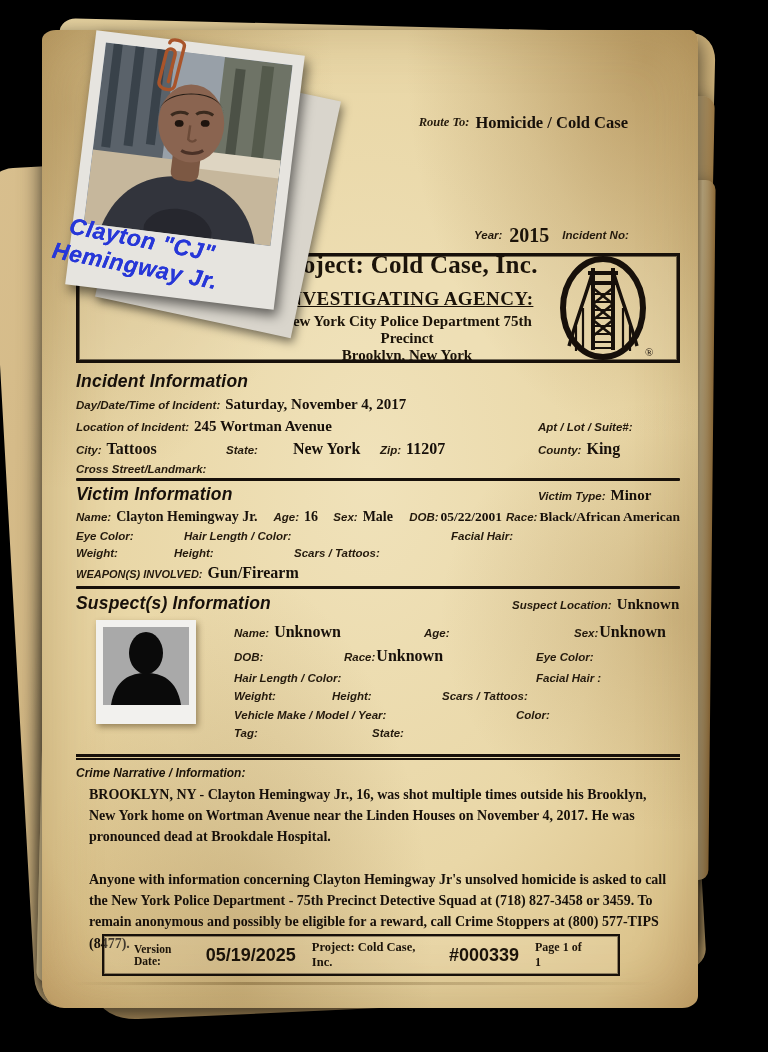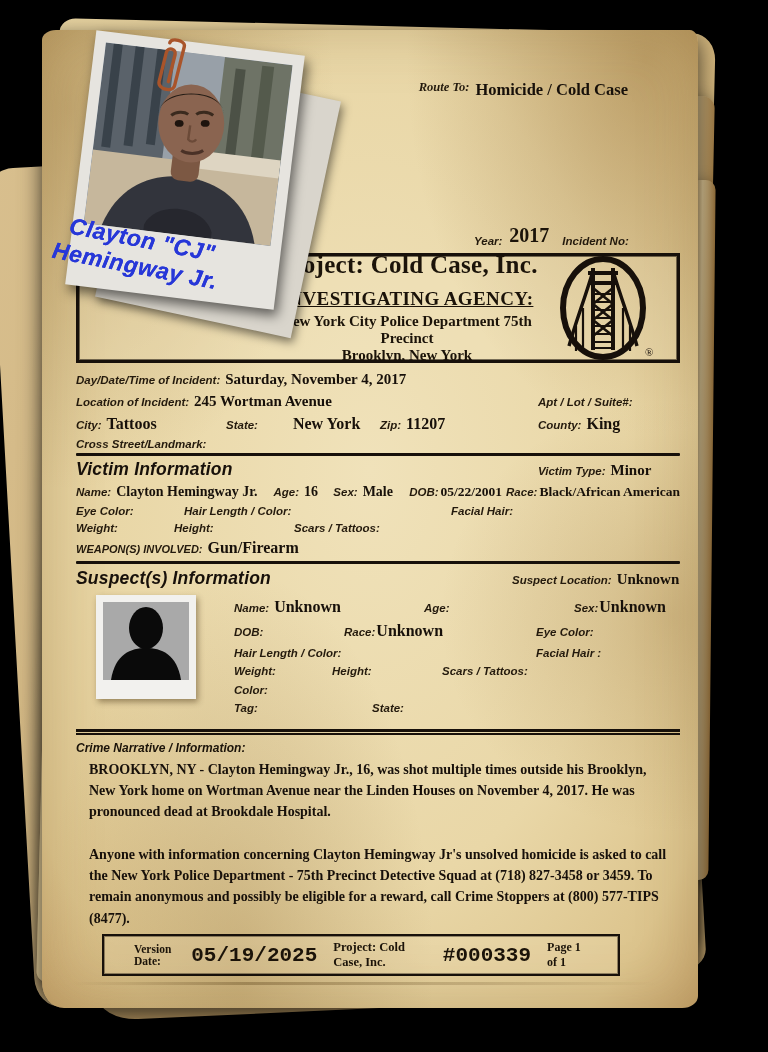--- a/index.html
+++ b/index.html
@@ -42,24 +42,24 @@
   .sec-title { font-size:17.5px; font-weight:bold; font-style:italic; color:#17100a; letter-spacing:.2px; }
   .row { display:flex; align-items:baseline; margin-bottom:5px; }
   .row > div { display:flex; align-items:baseline; gap:5px; white-space:nowrap; }
   .rule { height:3px; background:#17100a; border-radius:1px; }
   .rule-double { border-top:3px solid #17100a; border-bottom:2px solid #17100a; height:6px; }
 
   
   .top-row { display:flex; justify-content:space-between; }
   .ncic { margin-left:20px; font-style:italic; font-weight:bold; font-size:12px; line-height:1.6; }
   .ncic .t { margin-bottom:4px; }
-  .route { margin-top:14px; margin-right:52px; display:flex; align-items:flex-start; gap:6px; }
+  .route { margin-top:14px; margin-right:52px; display:flex; align-items:center; gap:6px; }
   .route .lbl { font-family:"Liberation Serif", serif; font-size:12.5px; }
   .route .val { font-size:16.5px; }
-  .year-row { margin:58px 0 6px 398px; display:flex; align-items:flex-end; gap:7px; }
+  .year-row { margin:58px 0 6px 398px; display:flex; align-items:center; gap:7px; }
   .year-row .year { font-family:"Liberation Serif", serif; font-weight:bold; font-size:20px; }
 
   
   .title-box { border:3px solid #17100a; box-shadow:inset 0 0 0 1px rgba(23,16,10,.55);
     height:110px; display:flex; align-items:center; padding:6px 10px 6px 0; margin-bottom:8px; background:rgba(244,232,196,.25); }
   .title-text { flex:1; text-align:center; margin-left:196px; }
   .org-name { font-family:"Liberation Serif", serif; font-weight:bold; font-size:25px; letter-spacing:.3px; }
   .agency-heading { font-family:"Liberation Serif", serif; font-weight:bold; font-size:19px; margin-top:9px; letter-spacing:.4px;text-decoration:underline; }
   .agency-name { font-family:"Liberation Serif", serif; font-weight:bold; font-size:15px; margin-top:3px; }
   .agency-city { font-family:"Liberation Serif", serif; font-weight:bold; font-size:15px; }
@@ -77,21 +77,21 @@
     box-shadow:2px 3px 6px rgba(60,40,10,.45); flex:0 0 auto; }
   .mug-inner { width:100%; height:78px; background:#a9a9a9; position:relative; overflow:hidden; }
   .suspect-fields { flex:1; margin-left:38px; padding-top:3px; }
   .suspect-fields .row { margin-bottom:6.5px; }
 
   
   .footer-box { position:absolute; left:60px; bottom:32px; width:518px; border:2px solid #17100a;
     box-shadow:inset 0 0 0 1px rgba(23,16,10,.4); display:flex; align-items:center; gap:8px;
     padding:4px 30px; background:rgba(244,232,196,.2); }
   .footer-box .small { font-family:"Liberation Serif", serif; font-weight:bold; font-size:11.5px; }
-  .footer-box .big { font-family:Liberation Mono, monospace; font-weight:bold; font-size:21px; }
+  .footer-box .big { font-family:Liberation Sans, sans-serif; font-weight:bold; font-size:18px; }
   .fspace { flex:1; }
 
   
   .polaroid-back { position:absolute; left:118px; top:78px; width:200px; height:242px; background:#d9d5cc;
     transform:rotate(12deg); box-shadow:3px 4px 10px rgba(0,0,0,.5); z-index:5; }
   .polaroid { position:absolute; left:80px; top:42px; width:210px; height:256px; background:#e6e4df;
     transform:rotate(7deg); box-shadow:4px 6px 12px rgba(0,0,0,.55); z-index:6; padding:11px 11px 0; }
   .photo { width:100%; height:182px; overflow:hidden; background:#8d96a0; }
   .caption { position:absolute; left:-4px; top:192px; width:230px; transform:rotate(4deg);
     font-style:italic; font-weight:bold; font-size:23px; line-height:1.18; color:#2737d8;
@@ -122,21 +122,21 @@
           <div>N/A: ________</div>
         </div>
         <div class="route">
           <span class="lbl">Route To:</span>
           <span class="val" style="font-size:16.5px">Homicide / Cold Case</span>
         </div>
       </div>
 
       <div class="year-row">
         <span class="lbl">Year:</span>
-        <span class="year">2017</span>
+        <span class="year">2015</span>
         <span class="lbl" style="margin-left:6px">Incident No:</span>
       </div>
 
       <div class="title-box">
         <div class="title-text">
           <div class="org-name">Project: Cold Case, Inc.</div>
           <div class="agency-heading">INVESTIGATING AGENCY:</div>
           <div class="agency-name">New York City Police Department 75th Precinct</div>
           <div class="agency-city">Brooklyn, New York</div>
         </div>
@@ -148,20 +148,21 @@
             <path d="M48 32 L68 48 L48 64 L68 80 M68 32 L48 48 L68 64 L48 80" stroke="#17100a" stroke-width="2.6" fill="none"></path>
             <path d="M50 38 h16 M50 46 h16 M50 54 h16 M50 62 h16 M50 70 h16 M50 78 h16 M49 86 h18 M49 92 h18" stroke="#17100a" stroke-width="2"></path>
             <path d="M48 15 C39 45 31 65 24 90" stroke="#17100a" stroke-width="3.4" fill="none"></path>
             <path d="M68 15 C77 45 85 65 92 90" stroke="#17100a" stroke-width="3.4" fill="none"></path>
             <path d="M31 70 L31 95 M38 52 L38 96 M85 70 L85 95 M78 52 L78 96" stroke="#17100a" stroke-width="2.2"></path>
             <text x="100" y="100" font-size="11" font-family="Liberation Serif, serif" fill="#17100a">®</text>
           </svg>
         </div>
       </div>
 
+      <div class="sec-title">Incident Information</div>
       <div class="row" style="margin-top:4px">
         <div>
             <span class="lbl">Day/Date/Time of Incident:</span>
           <span class="val">Saturday, November 4, 2017</span>
           </div>
       </div>
       <div class="row">
         <div style="flex:1">
             <span class="lbl">Location of Incident:</span>
           <span class="val">245 Wortman Avenue</span>
@@ -308,20 +309,23 @@
                 <span class="lbl">Weight:</span>
               </div>
             <div style="width:110px">
                 <span class="lbl">Height:</span>
               </div>
             <div>
                 <span class="lbl">Scars / Tattoos:</span>
               </div>
           </div>
           <div class="row">
+            <div style="width:282px">
+                <span class="lbl">Vehicle Make / Model / Year:</span>
+              </div>
             <div>
                 <span class="lbl">Color:</span>
               </div>
           </div>
           <div class="row">
             <div style="width:138px">
                 <span class="lbl">Tag:</span>
               </div>
             <div>
                 <span class="lbl">State:</span>

